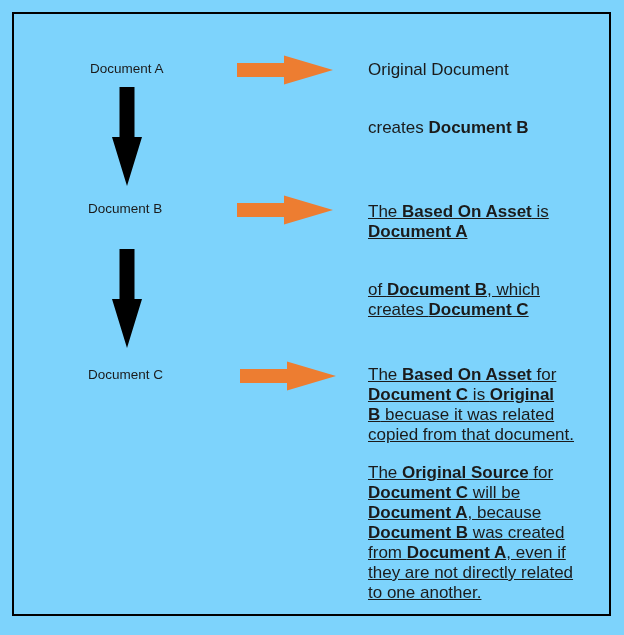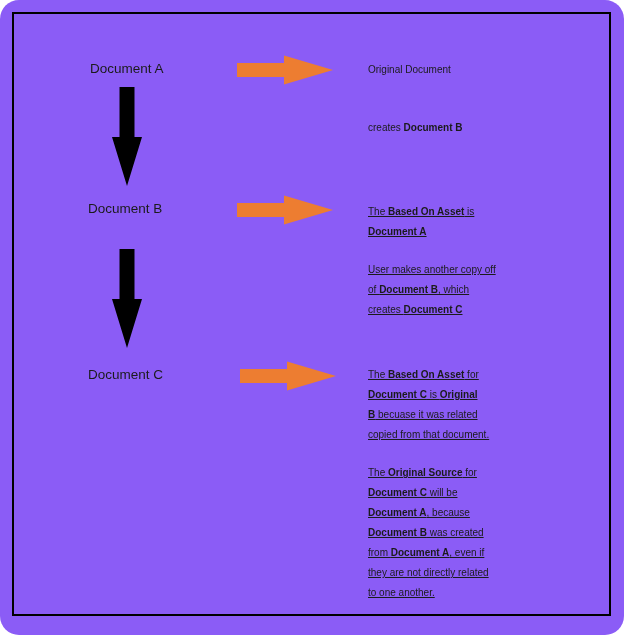--- a/index.html
+++ b/index.html
@@ -1,24 +1,23 @@
 <!DOCTYPE html>
 <html><head>
 <meta charset="utf-8">
 <style>
   html, body { margin: 0; padding: 0; }
   .canvas {
     position: relative;
     width: 624px;
     height: 635px;
-    background: #8b5cf6;
+    background: #7dd3fc;
     font-family: "Liberation Sans", sans-serif;
     color: #1b1b1b;
     overflow: hidden;
-    border-radius: 19px;
   }
   .frame {
     position: absolute;
     left: 12px;
     top: 12px;
     width: 599px;
     height: 604px;
     border: 2px solid #000000;
     box-sizing: border-box;
   }
@@ -43,21 +42,21 @@
     position: absolute;
     width: 30px;
     height: 99px;
   }
   .arrow-down-1 { left: 112px; top: 87px; }
   .arrow-down-2 { left: 112px; top: 249px; }
   .rtext {
     position: absolute;
     left: 368px;
     width: 225px;
-    font-size: 10px;
+    font-size: 17px;
     line-height: 20px;
   }
   .rtext p { margin: 0 0 18px 0; }
   .rtext-1 { top: 60px; }
   .rtext-2 { top: 202px; text-decoration: underline; }
   .rtext-3 { top: 365px; text-decoration: underline; }
 </style>
 </head>
 <body>
 
@@ -91,21 +90,21 @@
     <polygon points="0,8 47,8 47,0.5 96,15 47,29.5 47,22 0,22" fill="#ED7D31"></polygon>
   </svg>
 
   <div class="rtext rtext-1">
     <p><span>Original Document</span></p>
     <p><br><span>creates </span><span style="font-weight: 700;">Document B</span></p>
   </div>
 
   <div class="rtext rtext-2">
     <p><span>The </span><span style="font-weight: 700;">Based On Asset</span><span> is</span><br><span style="font-weight: 700;">Document A</span></p>
-    <p><span>User makes another copy off</span><br><span>of </span><span style="font-weight: 700;">Document B</span><span>, which</span><br><span>creates </span><span style="font-weight: 700;">Document C</span></p>
+    <p><br><span>of </span><span style="font-weight: 700;">Document B</span><span>, which</span><br><span>creates </span><span style="font-weight: 700;">Document C</span></p>
   </div>
 
   <div class="rtext rtext-3">
     <p><span>The </span><span style="font-weight: 700;">Based On Asset</span><span> for</span><br><span style="font-weight: 700;">Document C</span><span> is </span><span style="font-weight: 700;">Original</span><br><span style="font-weight: 700;">B</span><span> becuase it was related</span><br><span>copied from that document.</span></p>
     <p><span>The </span><span style="font-weight: 700;">Original Source</span><span> for</span><br><span style="font-weight: 700;">Document C</span><span> will be</span><br><span style="font-weight: 700;">Document A</span><span>, because</span><br><span style="font-weight: 700;">Document B</span><span> was created</span><br><span>from </span><span style="font-weight: 700;">Document A</span><span>, even if</span><br><span>they are not directly related</span><br><span>to one another.</span></p>
   </div>
 
 </div>
 
 </body></html>

